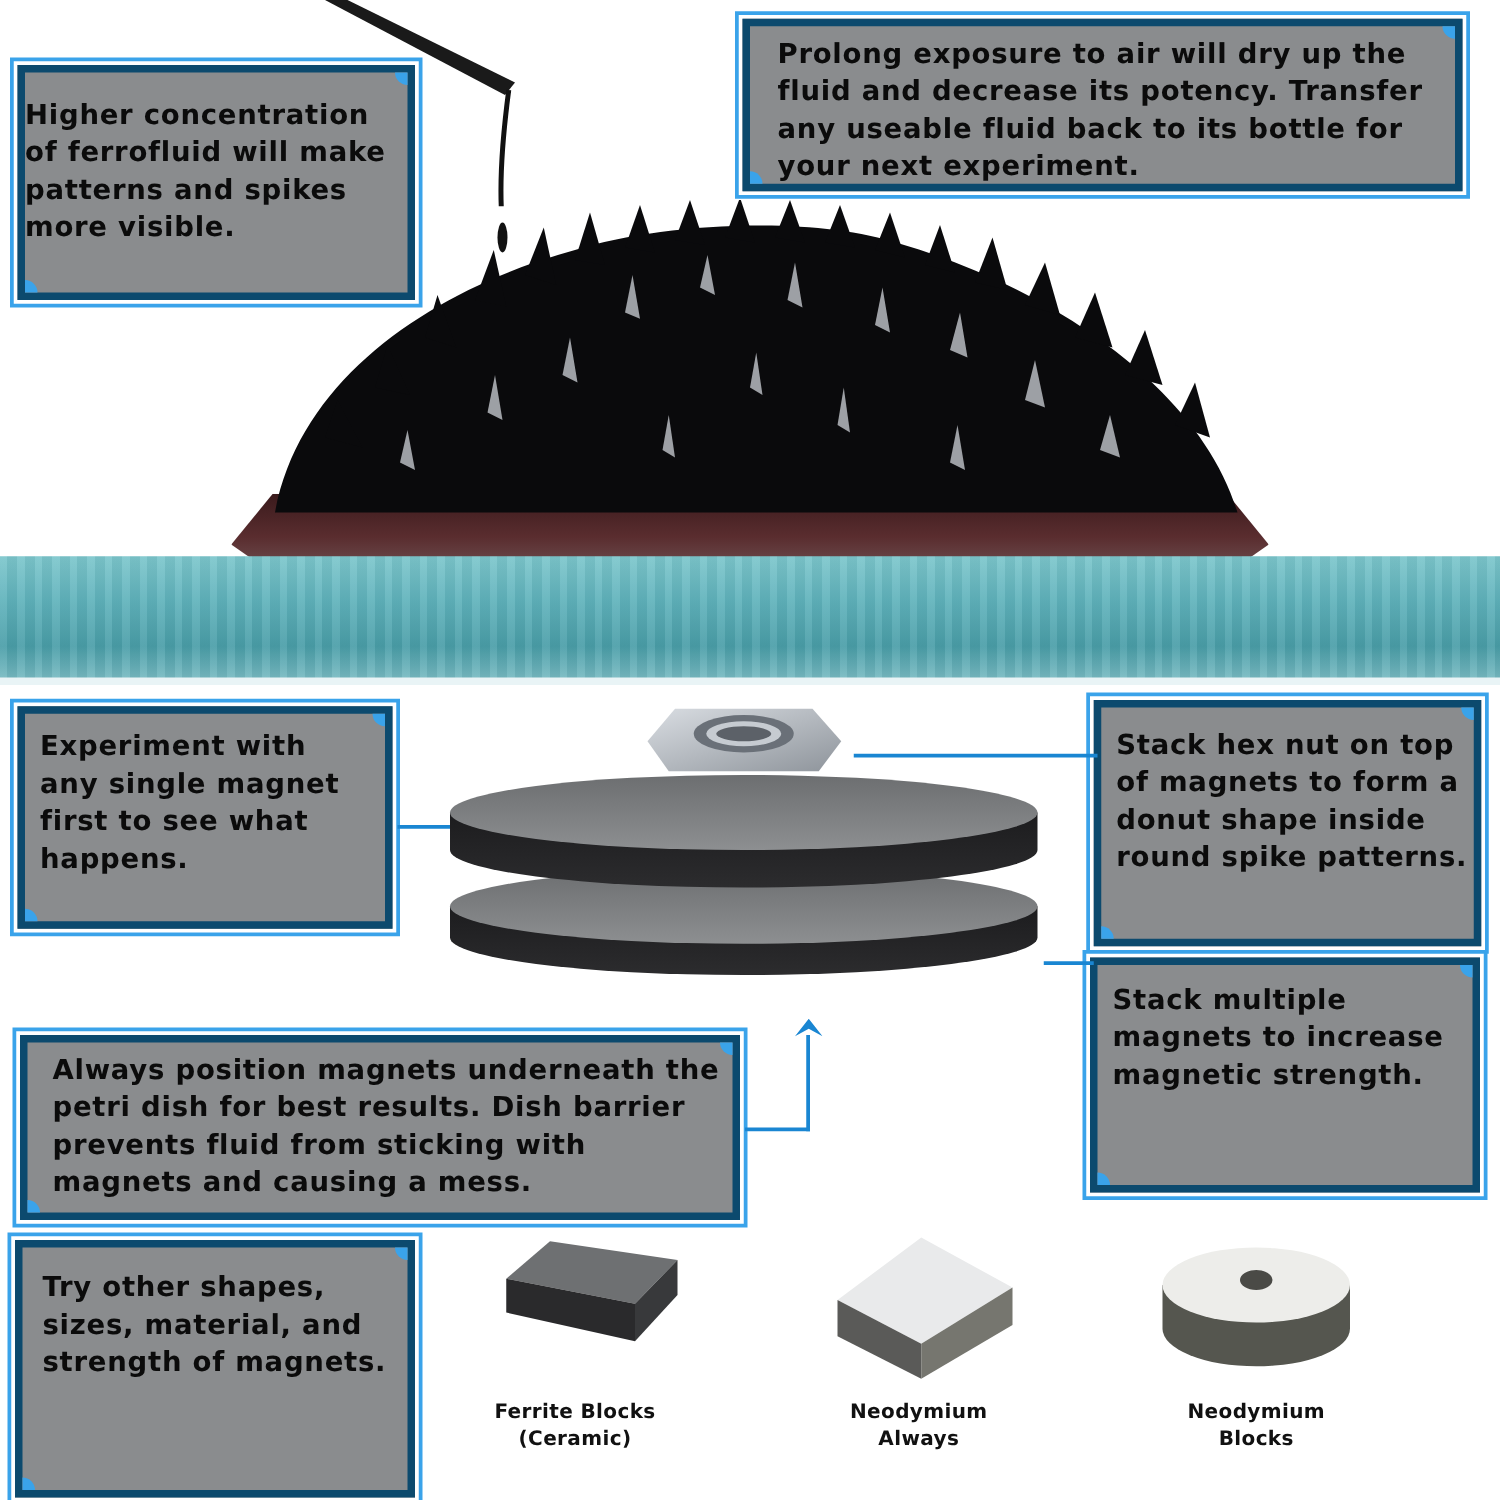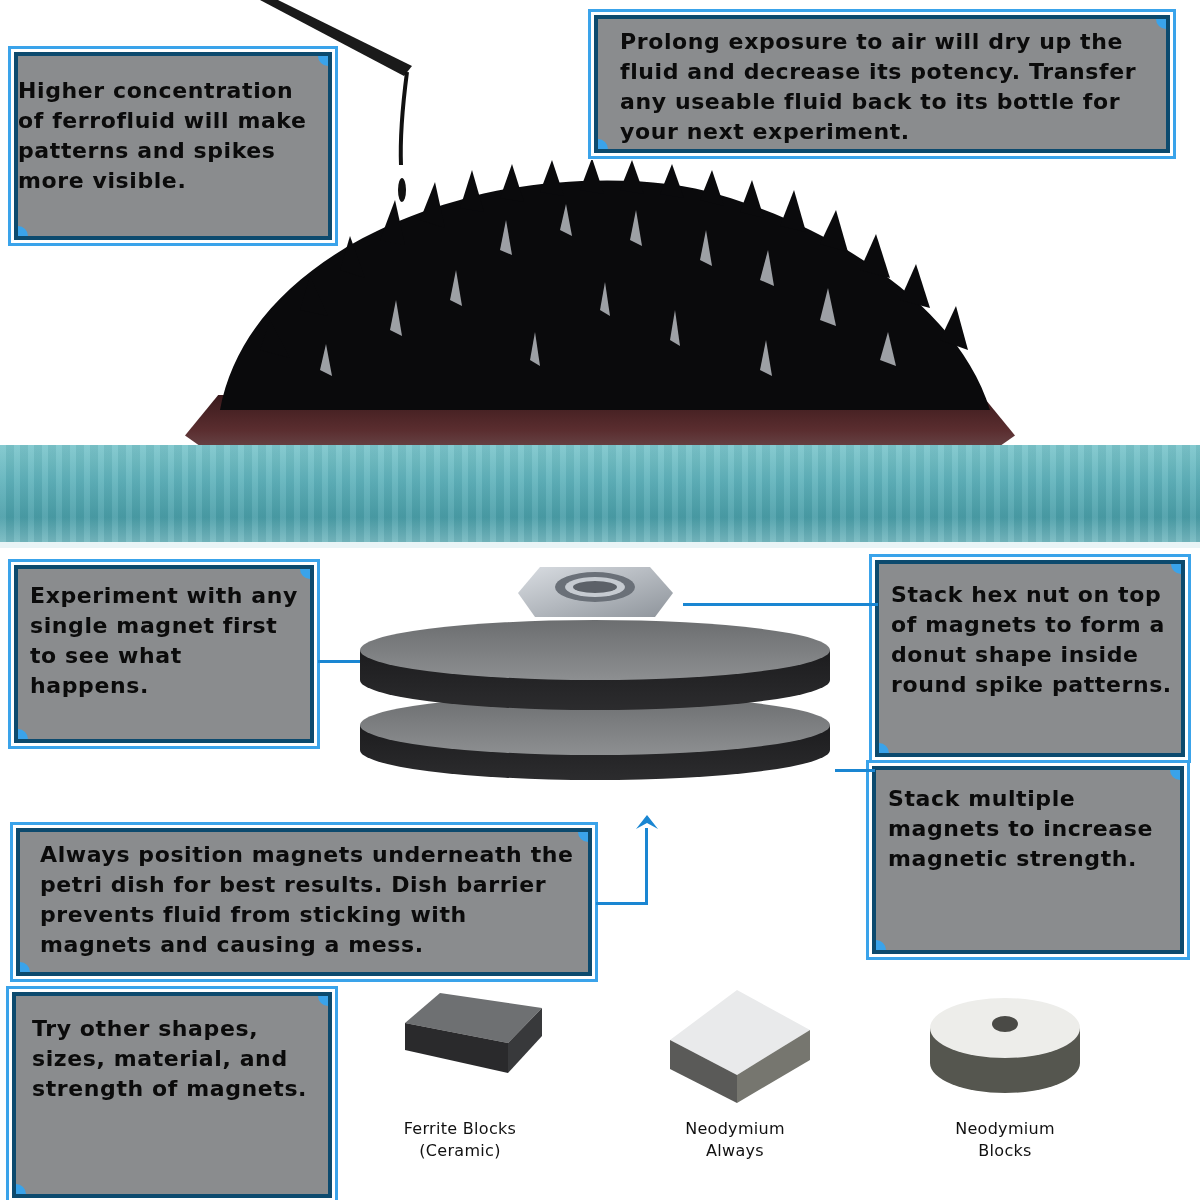--- a/index.html
+++ b/index.html
@@ -4,21 +4,21 @@
 <style>
   html, body { margin: 0; padding: 0; background: #ffffff; }
   body { width: 1200px; height: 1200px; position: relative; overflow: hidden;
          font-family: "DejaVu Sans", sans-serif; }
   .abs { position: absolute; }
 
   
   .callout {
     position: absolute;
     background: #8a8c8e;
-    border: 4px solid #0c4a6e;
+    border: 6px solid #0c4a6e;
     box-shadow: 0 0 0 3px #ffffff, 0 0 0 6px #3aa3ea;
     box-sizing: border-box;
     color: #0b0b0b;
     font-weight: bold;
     font-size: 22px;
     line-height: 30px;
     letter-spacing: 0.6px;
   }
   .callout .txt { position: absolute; left: 14px; top: 18px; right: 10px; }
   .callout .corner { position: absolute; width: 10px; height: 10px; background: #3aa3ea; }
@@ -37,21 +37,21 @@
     background: repeating-linear-gradient(90deg, rgba(255,255,255,0.08) 0 6px, rgba(0,0,0,0.04) 6px 14px);
   }
   .water-bottom { position: absolute; left: 0; top: 542px; width: 1200px; height: 6px; background: #e9f4f6; }
   .dish-base {
     position: absolute; left: 185px; top: 395px; width: 830px; height: 58px;
     background: linear-gradient(180deg, #3a1a1c 0%, #5a2d2f 60%, #6a4a4c 100%);
     clip-path: polygon(4% 0, 96% 0, 100% 70%, 97% 100%, 3% 100%, 0 70%);
   }
 
   .product-label {
-    position: absolute; text-align: center; font-weight: normal; font-size: 16px;
+    position: absolute; text-align: center; font-weight: bold; font-size: 16px;
     line-height: 22px; color: #111; letter-spacing: 0.3px;
   }
 </style>
 </head>
 <body>
 
 <div>
 
   <svg class="abs" style="left:250px;top:0;width:180px;height:210px" viewBox="0 0 180 210">
     <polygon points="10,0 28,0 162,66 154,76" fill="#1a1a1a"></polygon>

